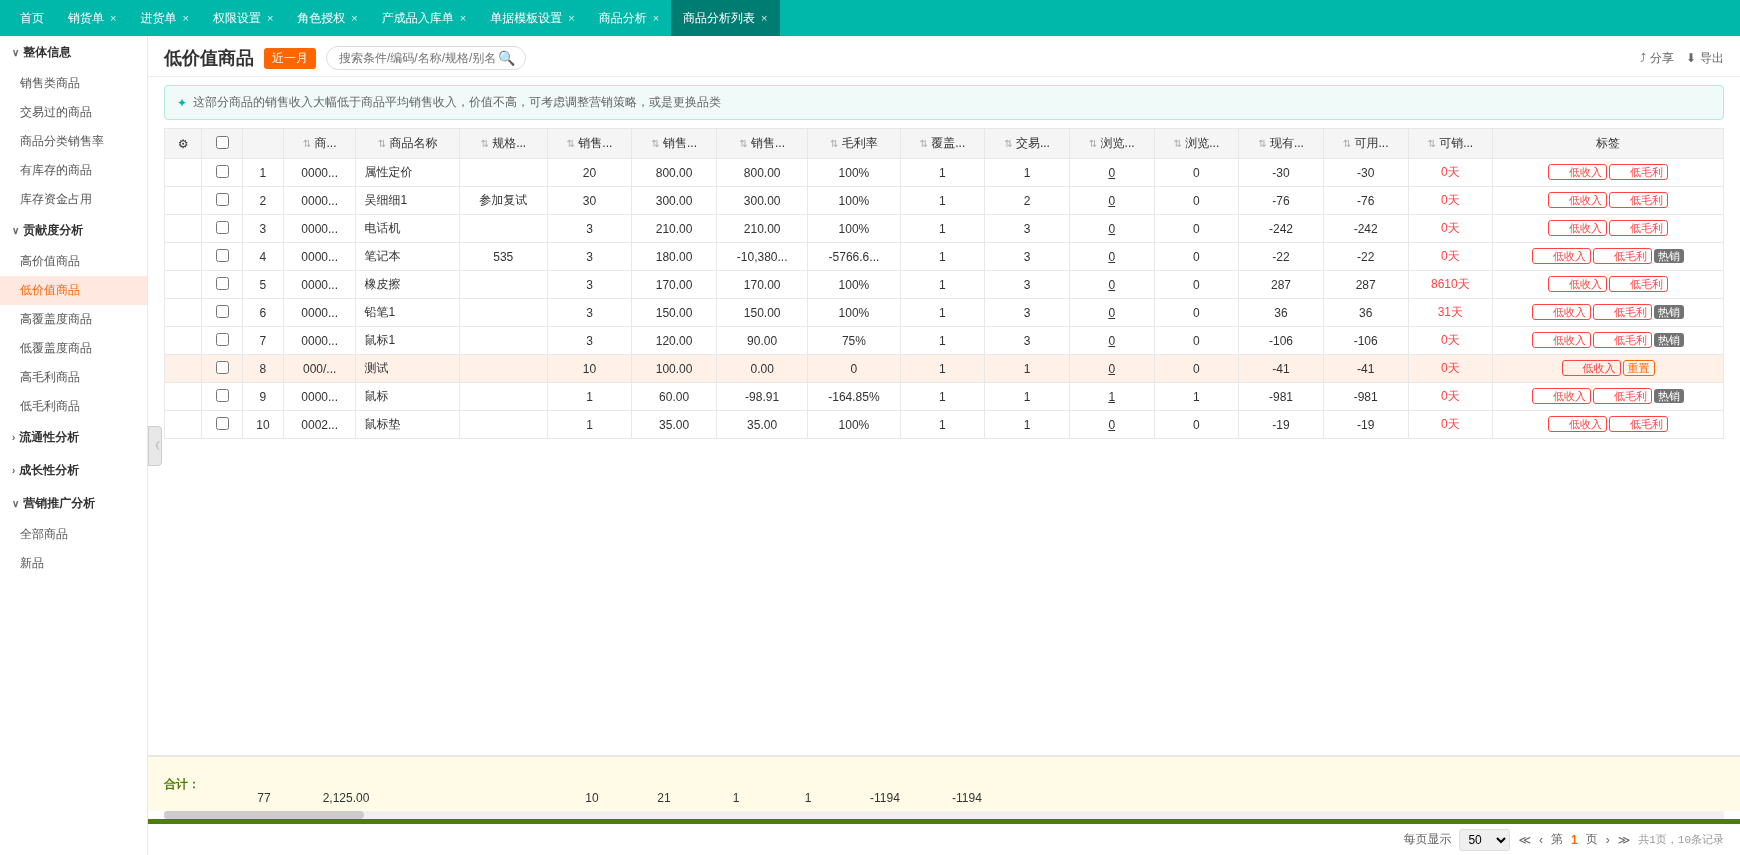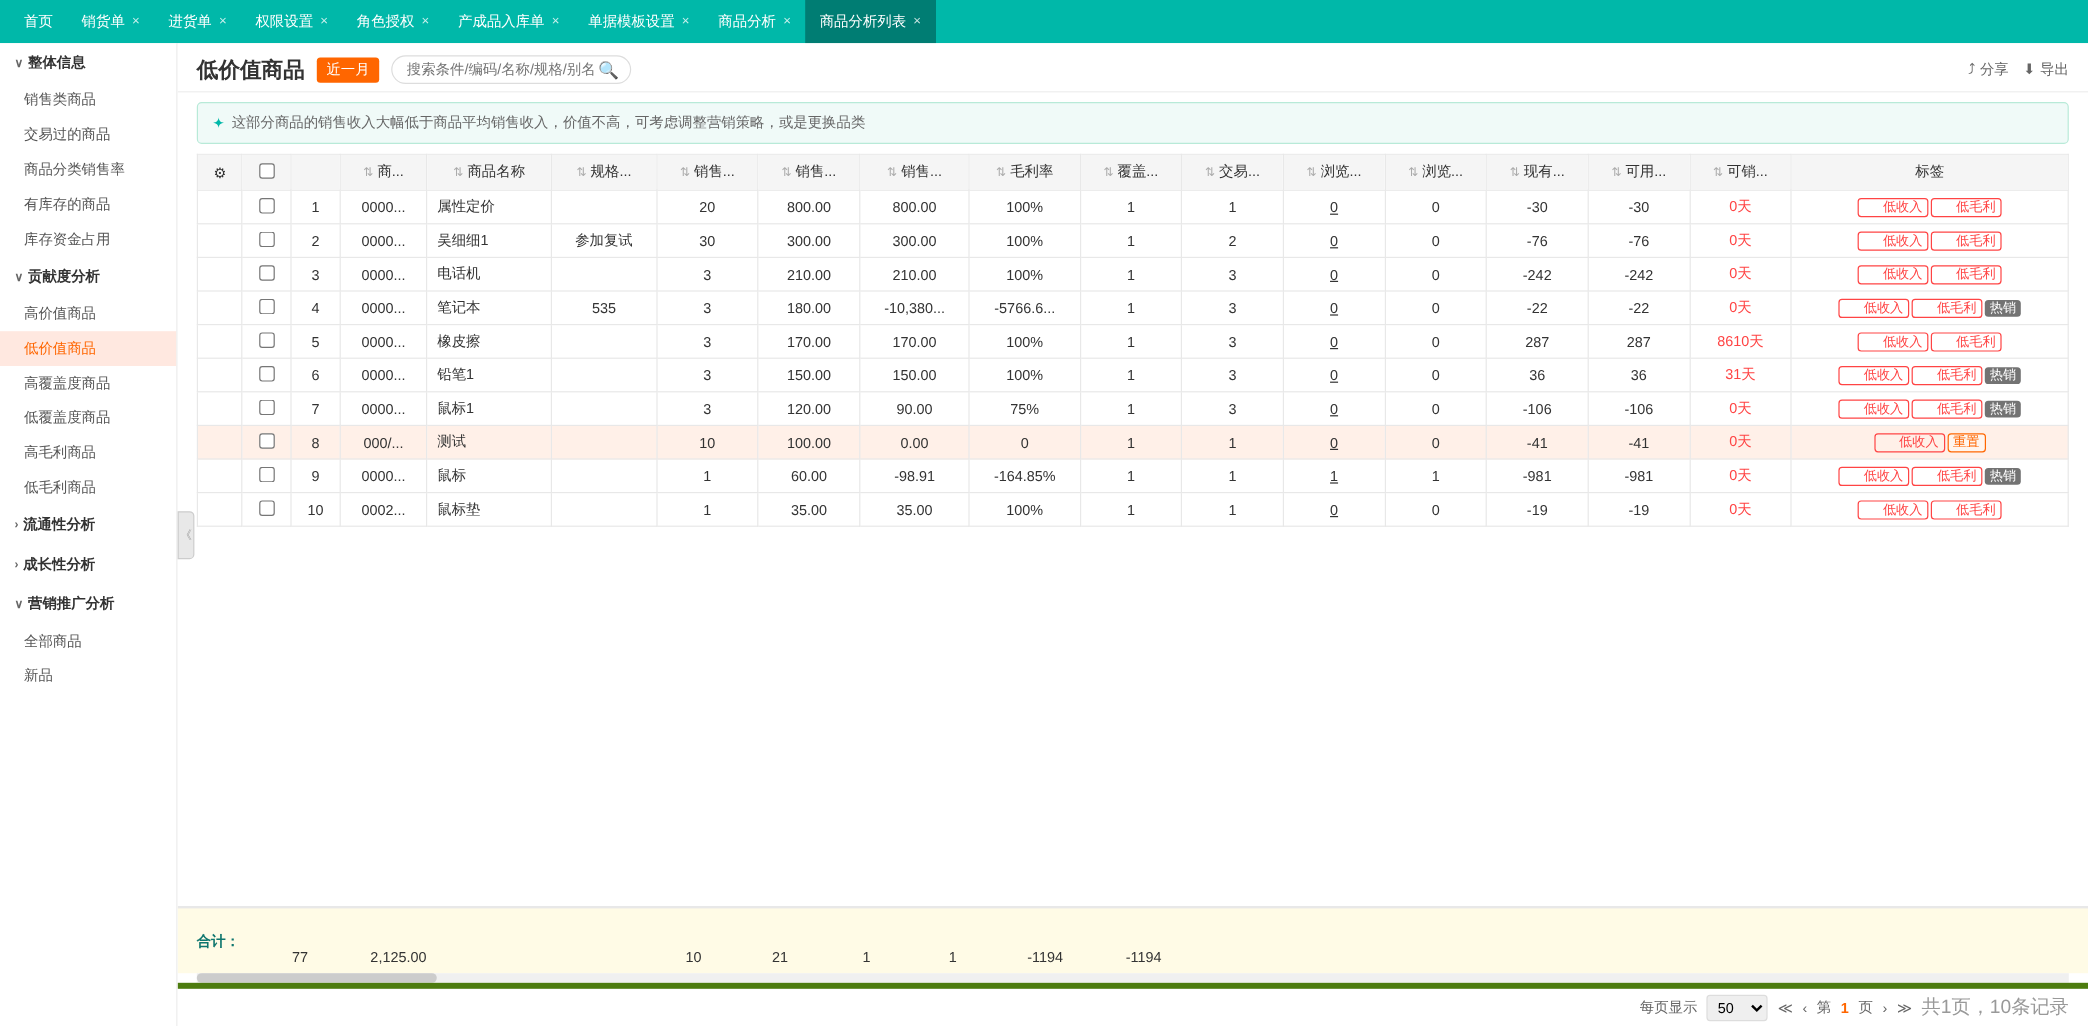--- a/index.html
+++ b/index.html
@@ -161,21 +161,21 @@
     .checkbox { cursor: pointer; }
 
     
     .table-footer {
       background: #fffbe6;
       border-top: 2px solid #e8e8e8;
       padding: 6px 16px;
       display: flex;
       align-items: center;
     }
-    .footer-label { font-weight: bold; color: #0f766e; margin-right: 20px; }
+    .footer-label { font-weight: bold; color: #4d7c0f; margin-right: 34px; }
     .footer-cells { display: flex; gap: 12px; flex: 1; margin-top: 28px; }
     .footer-cell { text-align: center; color: #333; padding: 0 8px; }
 
     
     .pagination {
       height: 36px;
       background: white;
       border-top: 5px solid #4d7c0f;
       display: flex;
       align-items: center;
@@ -185,21 +185,21 @@
       color: #666;
       font-size: 12px;
     }
     .pagination select {
       border: 1px solid #ddd;
       padding: 2px 4px;
       border-radius: 3px;
     }
     .pagination .page-nav { cursor: pointer; color: #666; }
     .pagination .page-num { color: #ff6600; font-weight: bold; }
-    .pagination-info { color: #999; font-size: 16px; }
+    .pagination-info { color: #999; font-size: 11px; font-family: Liberation Mono, monospace; }
 
     
     .scroll-bar-wrap {
       height: 8px;
       background: #f0f0f0;
       margin: 0 16px;
     }
     .scroll-bar-thumb {
       height: 8px;
       width: 200px;

